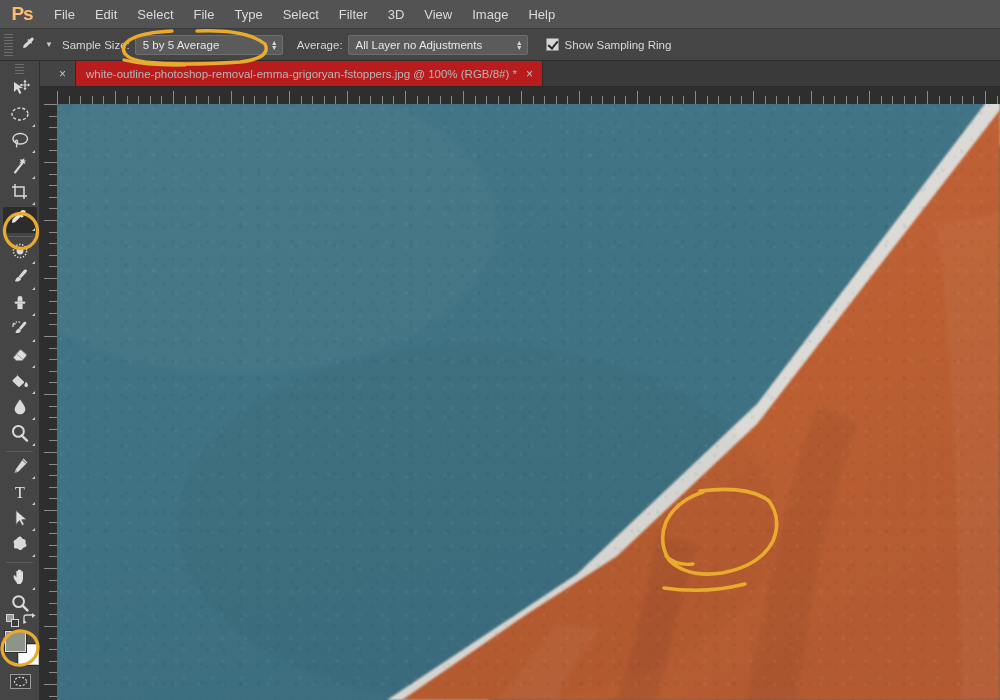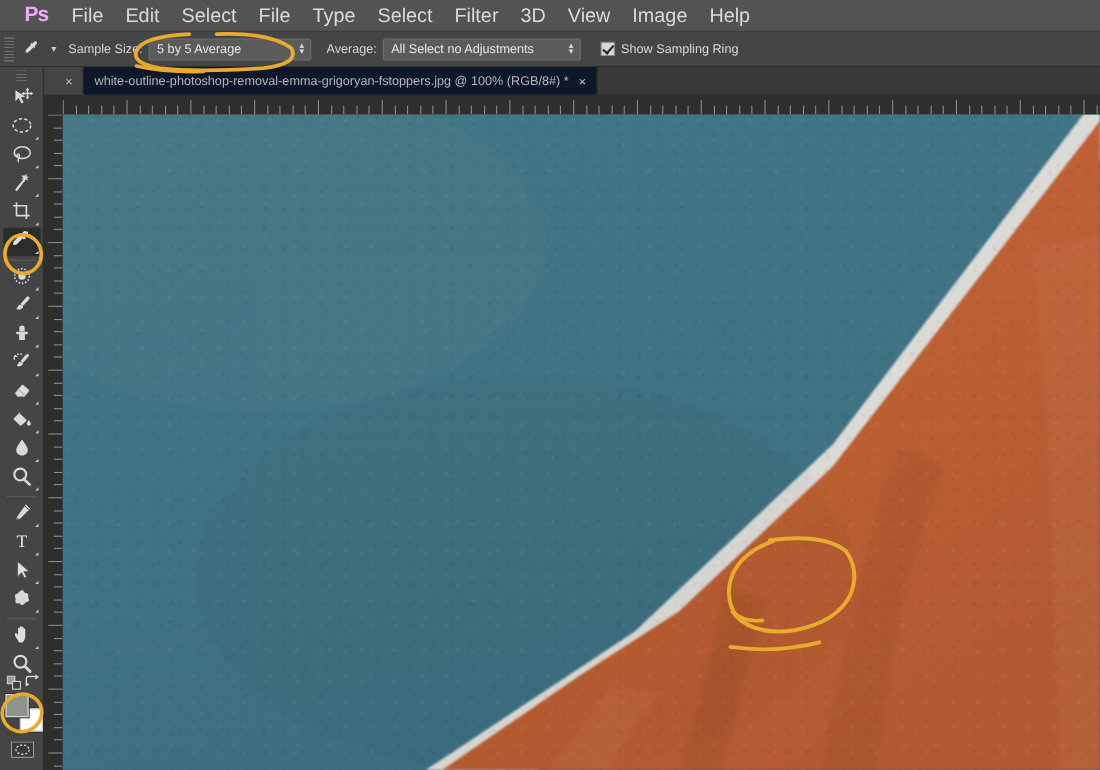--- a/index.html
+++ b/index.html
@@ -21,21 +21,21 @@
   }
   .ps-logo {
     width: 44px; height: 29px;
     display: flex; align-items: center; justify-content: center;
     font-weight: bold; font-size: 19px; letter-spacing: -1px;
     color: #4e9ed4;
     font-family: "Liberation Sans", sans-serif;
   }
   .menu-item {
     padding: 0 10px; height: 29px; line-height: 29px;
-    font-size: 18px; color: #dadada; white-space: nowrap;
+    font-size: 13px; color: #dadada; white-space: nowrap;
   }
 
   
   .optionsbar {
     position: absolute; left: 0; top: 29px; width: 1000px; height: 32px;
     background: #454545;
     display: flex; align-items: center;
     border-bottom: 1px solid #2e2e2e;
   }
   .grip {
@@ -89,21 +89,21 @@
     border-bottom: 1px solid #2a2a2a;
   }
   .tab {
     display: flex; align-items: center;
     padding: 0 9px 0 10px;
     font-size: 11.5px;
     white-space: nowrap;
     border-right: 1px solid #2a2a2a;
   }
   .tab.active { background: #444444; color: #e9e9e9; }
-  .tab.inactive { background: #0f172a; color: #b6b6b6; }
+  .tab.inactive { background: #b91c1c; color: #b6b6b6; }
   .tab .tab-close {
     margin-left: 9px; font-size: 12px; color: #c2c2c2; line-height: 1;
   }
 
   
   .toolspanel {
     position: absolute; left: 0; top: 61px; width: 40px; height: 639px;
     background: #454545;
     border-right: 1px solid #2e2e2e;
   }
@@ -162,21 +162,21 @@
 
   
   .anno { position: absolute; pointer-events: none; }
 </style>
 </head>
 <body>
 
 <div id="app">
 
   <div class="menubar">
-    <div class="ps-logo" style="color: #f0abfc; margin-left: 11px;">Ps</div>
+    <div class="ps-logo" style="color: #fdba74;">Ps</div>
     <div id="menu-items" style="display:flex;align-items:center;">
         <div class="menu-item">File</div>
         <div class="menu-item">Edit</div>
         <div class="menu-item">Select</div>
         <div class="menu-item">File</div>
         <div class="menu-item">Type</div>
         <div class="menu-item">Select</div>
         <div class="menu-item">Filter</div>
         <div class="menu-item">3D</div>
         <div class="menu-item">View</div>
@@ -199,21 +199,21 @@
     <div class="ob-select sel-samplesize">
       <span>5 by 5 Average</span>
       <span class="spin">
         <span>▲</span>
           <span>▼</span>
       </span>
     </div>
 
     <div class="ob-label" style="margin-left:14px;">Average:</div>
     <div class="ob-select sel-sample">
-      <span>All Select no Adjustments</span>
+      <span>All Layer no Adjustments</span>
       <span class="spin">
         <span>▲</span>
           <span>▼</span>
       </span>
     </div>
 
     <div class="checkbox-wrap">
       <div class="checkbox"></div>
       <div class="cb-label">Show Sampling Ring</div>
     </div>

